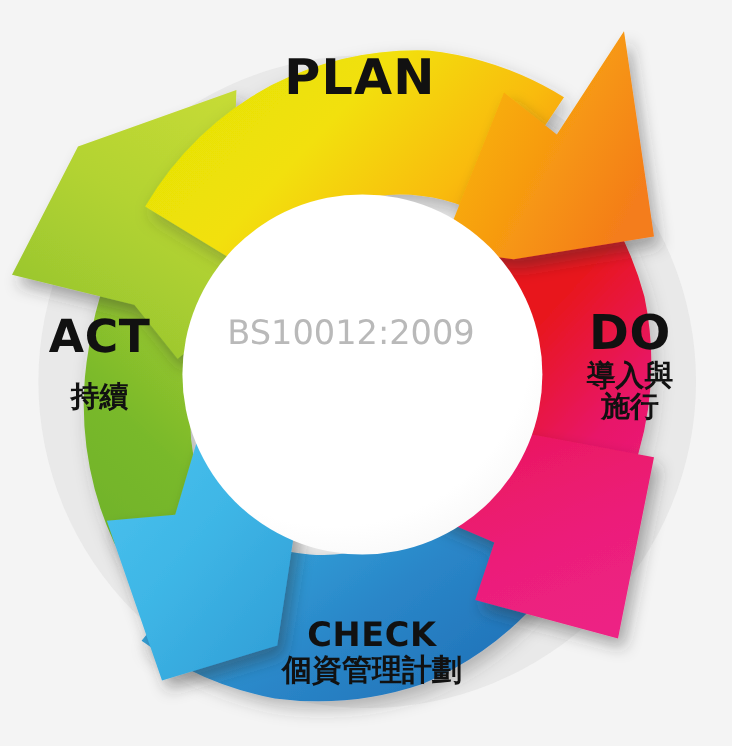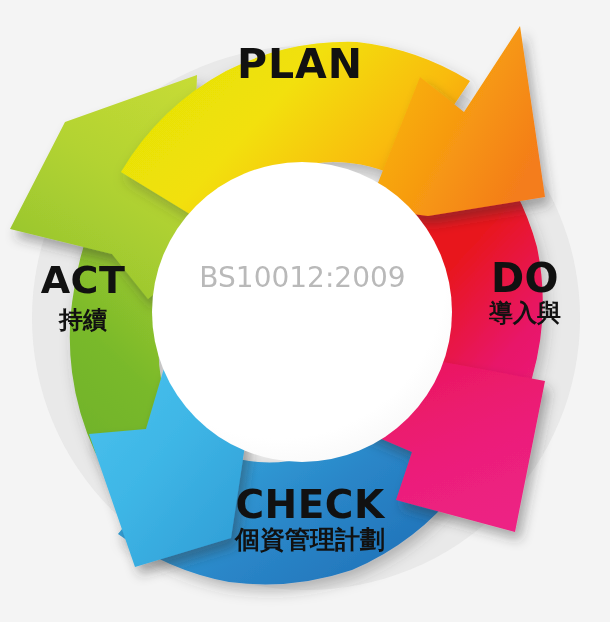--- a/index.html
+++ b/index.html
@@ -60,34 +60,34 @@
     width: 140px;
   }
   #label-do .seg-title { font-size: 40px; letter-spacing: 0.5px; }
   #label-do .seg-sub   { font-size: 24px; margin-top: 2px; text-align: center; }
   
   #label-check {
     left: 175px;
     top: 485px;
     width: 270px;
   }
-  #label-check .seg-title { font-size: 39px; letter-spacing: 0.5px; }
+  #label-check .seg-title { font-size: 28px; letter-spacing: 0.5px; margin-top: 30px; }
   #label-check .seg-sub   { font-size: 25px; margin-top: 2px; }
   
   #label-act {
     left: 13px;
     top: 261px;
     width: 140px;
   }
   #label-act .seg-title { font-size: 38px; letter-spacing: 0.5px; }
-  #label-act .seg-sub   { font-size: 24px; margin-top: 8px; }
+  #label-act .seg-sub   { font-size: 24px; margin-top: 18px; }
 
   #center-caption {
     position: absolute;
-    left: 170px;
+    left: 160px;
     top: 258px;
     width: 265px;
     text-align: center;
     color: #b9b9b9;
     line-height: 1.42;
     pointer-events: none;
     user-select: none;
   }
   #center-caption .cap-line {
     display: block;
@@ -258,20 +258,21 @@
 
   </svg>
 
   <div class="seg-label" id="label-plan">
     <span class="seg-title">PLAN</span>
   </div>
 
   <div class="seg-label" id="label-do">
     <span class="seg-title">DO</span>
     <span class="seg-sub">導入與</span>
+    <span class="seg-sub">施行</span>
   </div>
 
   <div class="seg-label" id="label-check">
     <span class="seg-title">CHECK</span>
     <span class="seg-sub">個資管理計劃</span>
   </div>
 
   <div class="seg-label" id="label-act">
     <span class="seg-title">ACT</span>
     <span class="seg-sub">持續</span>

